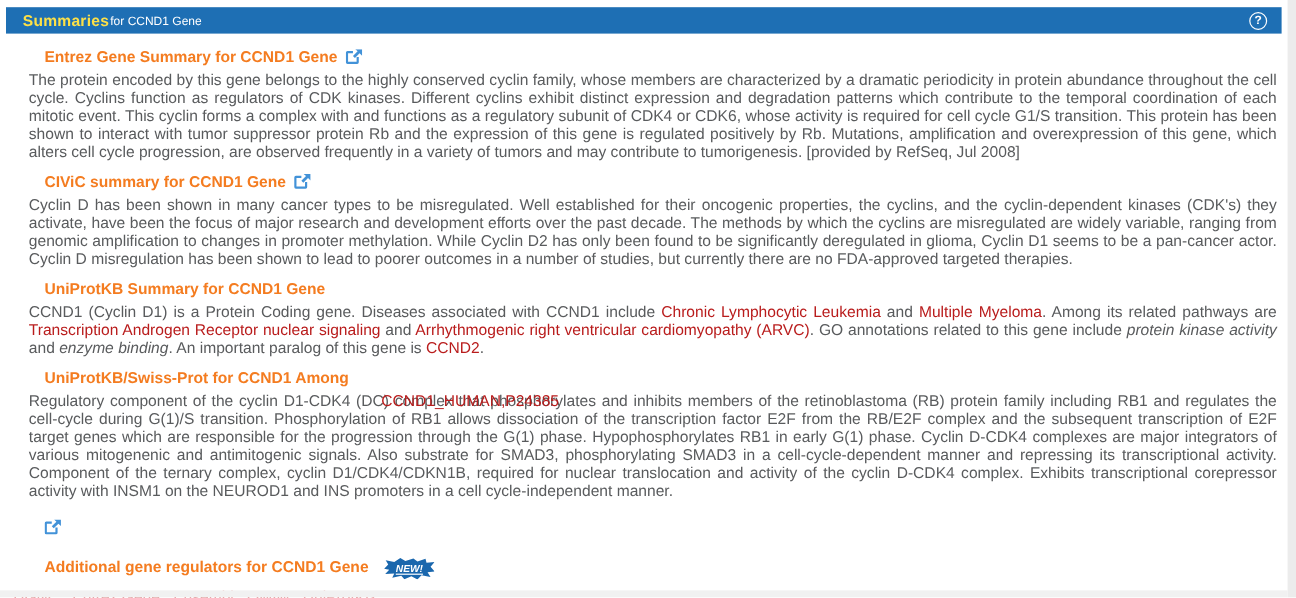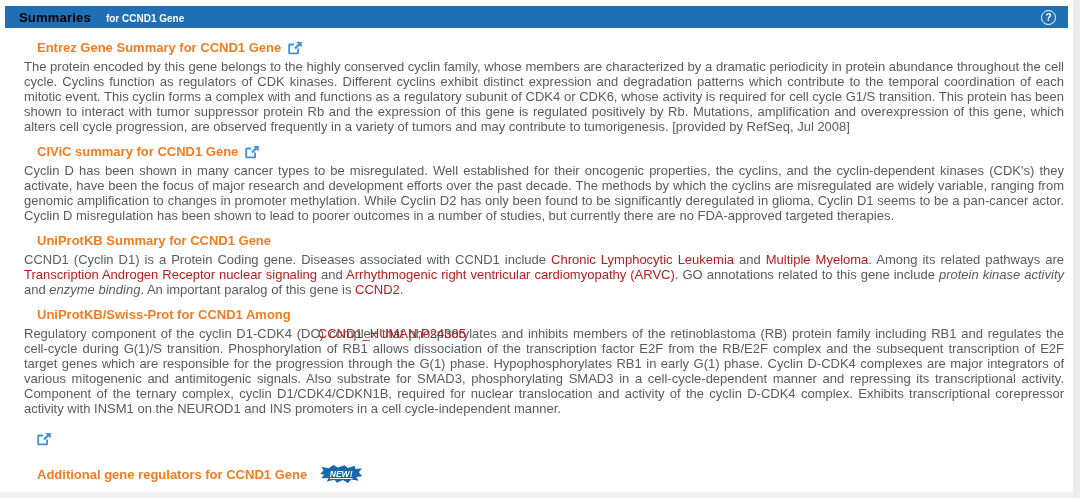--- a/index.html
+++ b/index.html
@@ -19,33 +19,33 @@
     width: 1073px; height: 6px; background: #f1f1f1;
   }
   .card { position: absolute; left: 5px; top: 6px; width: 1063px; }
 
   
   .header-bar {
     height: 22px; background: #1e6fb4;
     display: flex; align-items: center;
     padding: 0 12px 0 14px;
   }
-  .header-title { color: #000000; font-weight: bold; font-size: 13px; letter-spacing: .2px; }
-  .header-sub { color: #fff; font-weight: bold; font-size: 10px; margin-left: 15px; position: relative; top: 1px; }
+  .header-title { color: #fde047; font-weight: bold; font-size: 13px; letter-spacing: .2px; }
+  .header-sub { color: #fff; font-weight: normal; font-size: 10px; margin-left: 1px; position: relative; top: 1px; }
   .help-icon {
     margin-left: auto; width: 15px; height: 15px;
     border: 1px solid #fff; border-radius: 50%;
     color: #fff; font-size: 10px; font-weight: bold;
     display: flex; align-items: center; justify-content: center;
     cursor: pointer;
   }
 
   .content { padding: 6px 2px 0 3px; }
 
-  .heading-row { display: flex; align-items: center; gap: 7px; margin-top: 10px; padding-left: 29px; }
+  .heading-row { display: flex; align-items: flex-start; gap: 7px; margin-top: 10px; padding-left: 29px; }
   .heading-row.first { margin-top: 6px; }
   .heading { color: #f47c20; font-weight: bold; font-size: 13px; }
   .ext-icon { display: inline-flex; cursor: pointer; position: relative; top: 1px; }
 
   .para {
     color: #595b5d; font-size: 13px; line-height: 15px;
     text-align: justify;
     margin: 4px 2px 0 16px;
   }
   a.link { color: #b91c1c; text-decoration: none; cursor: pointer; }

